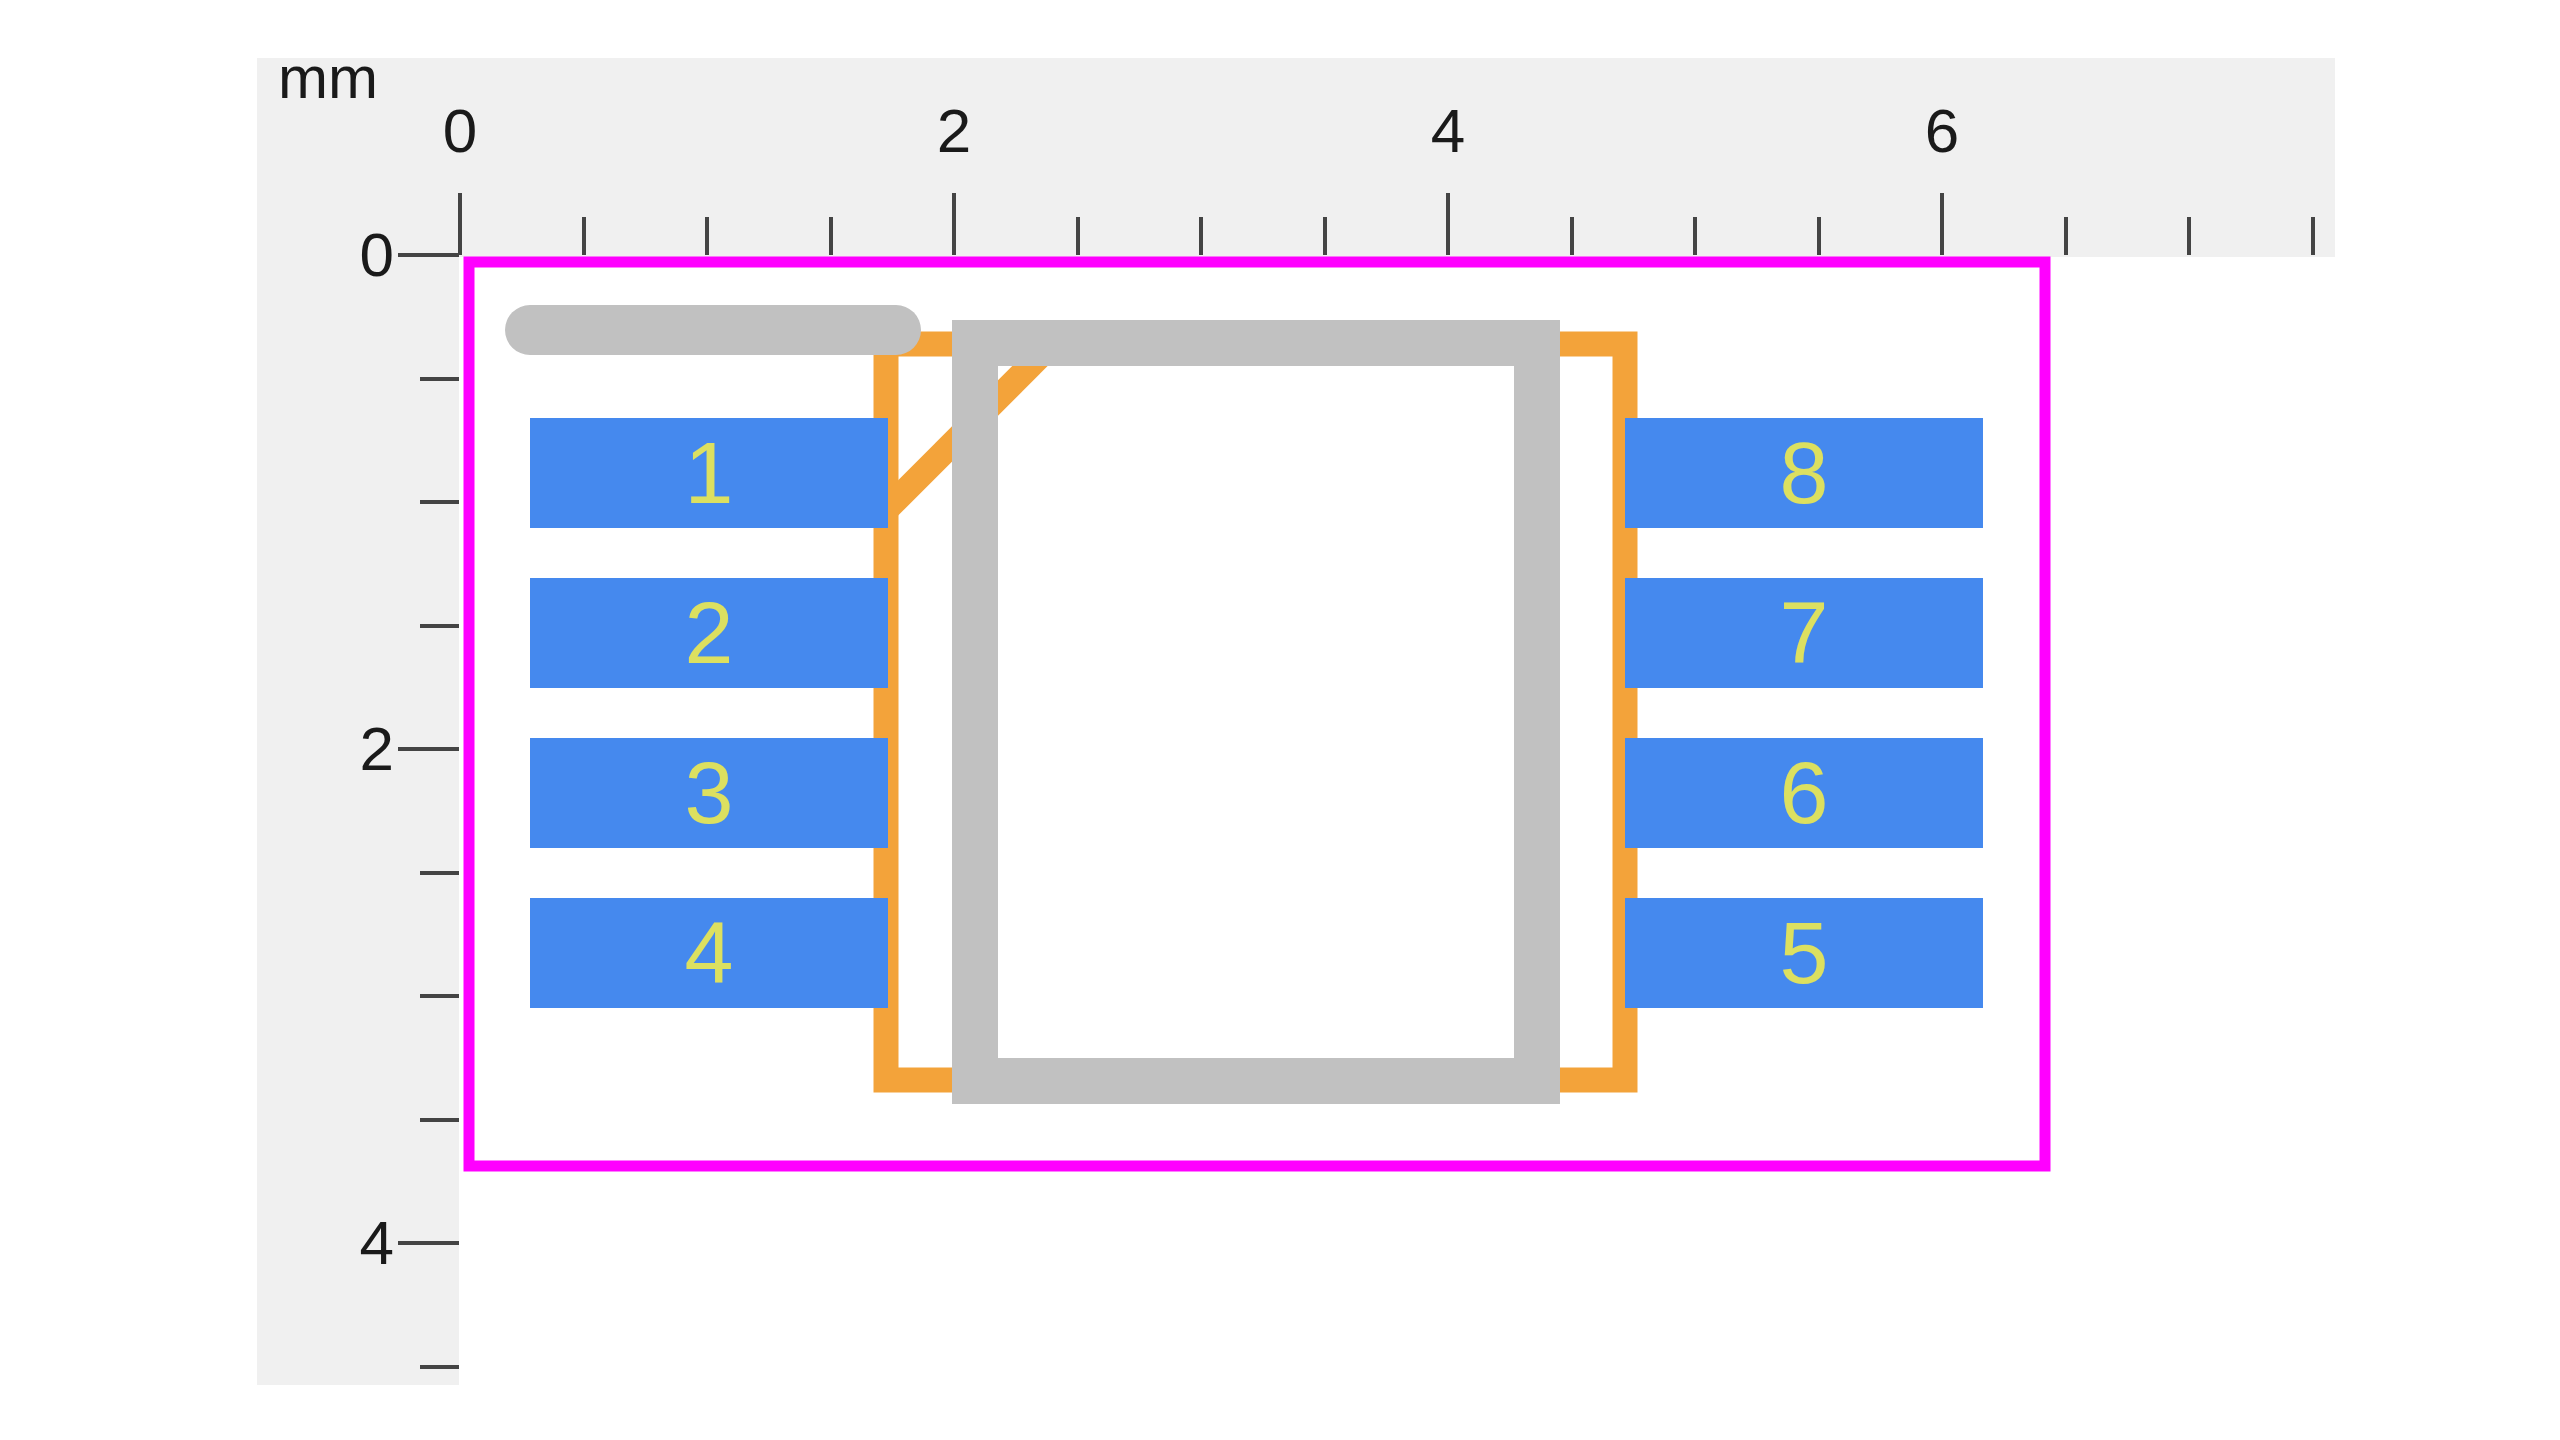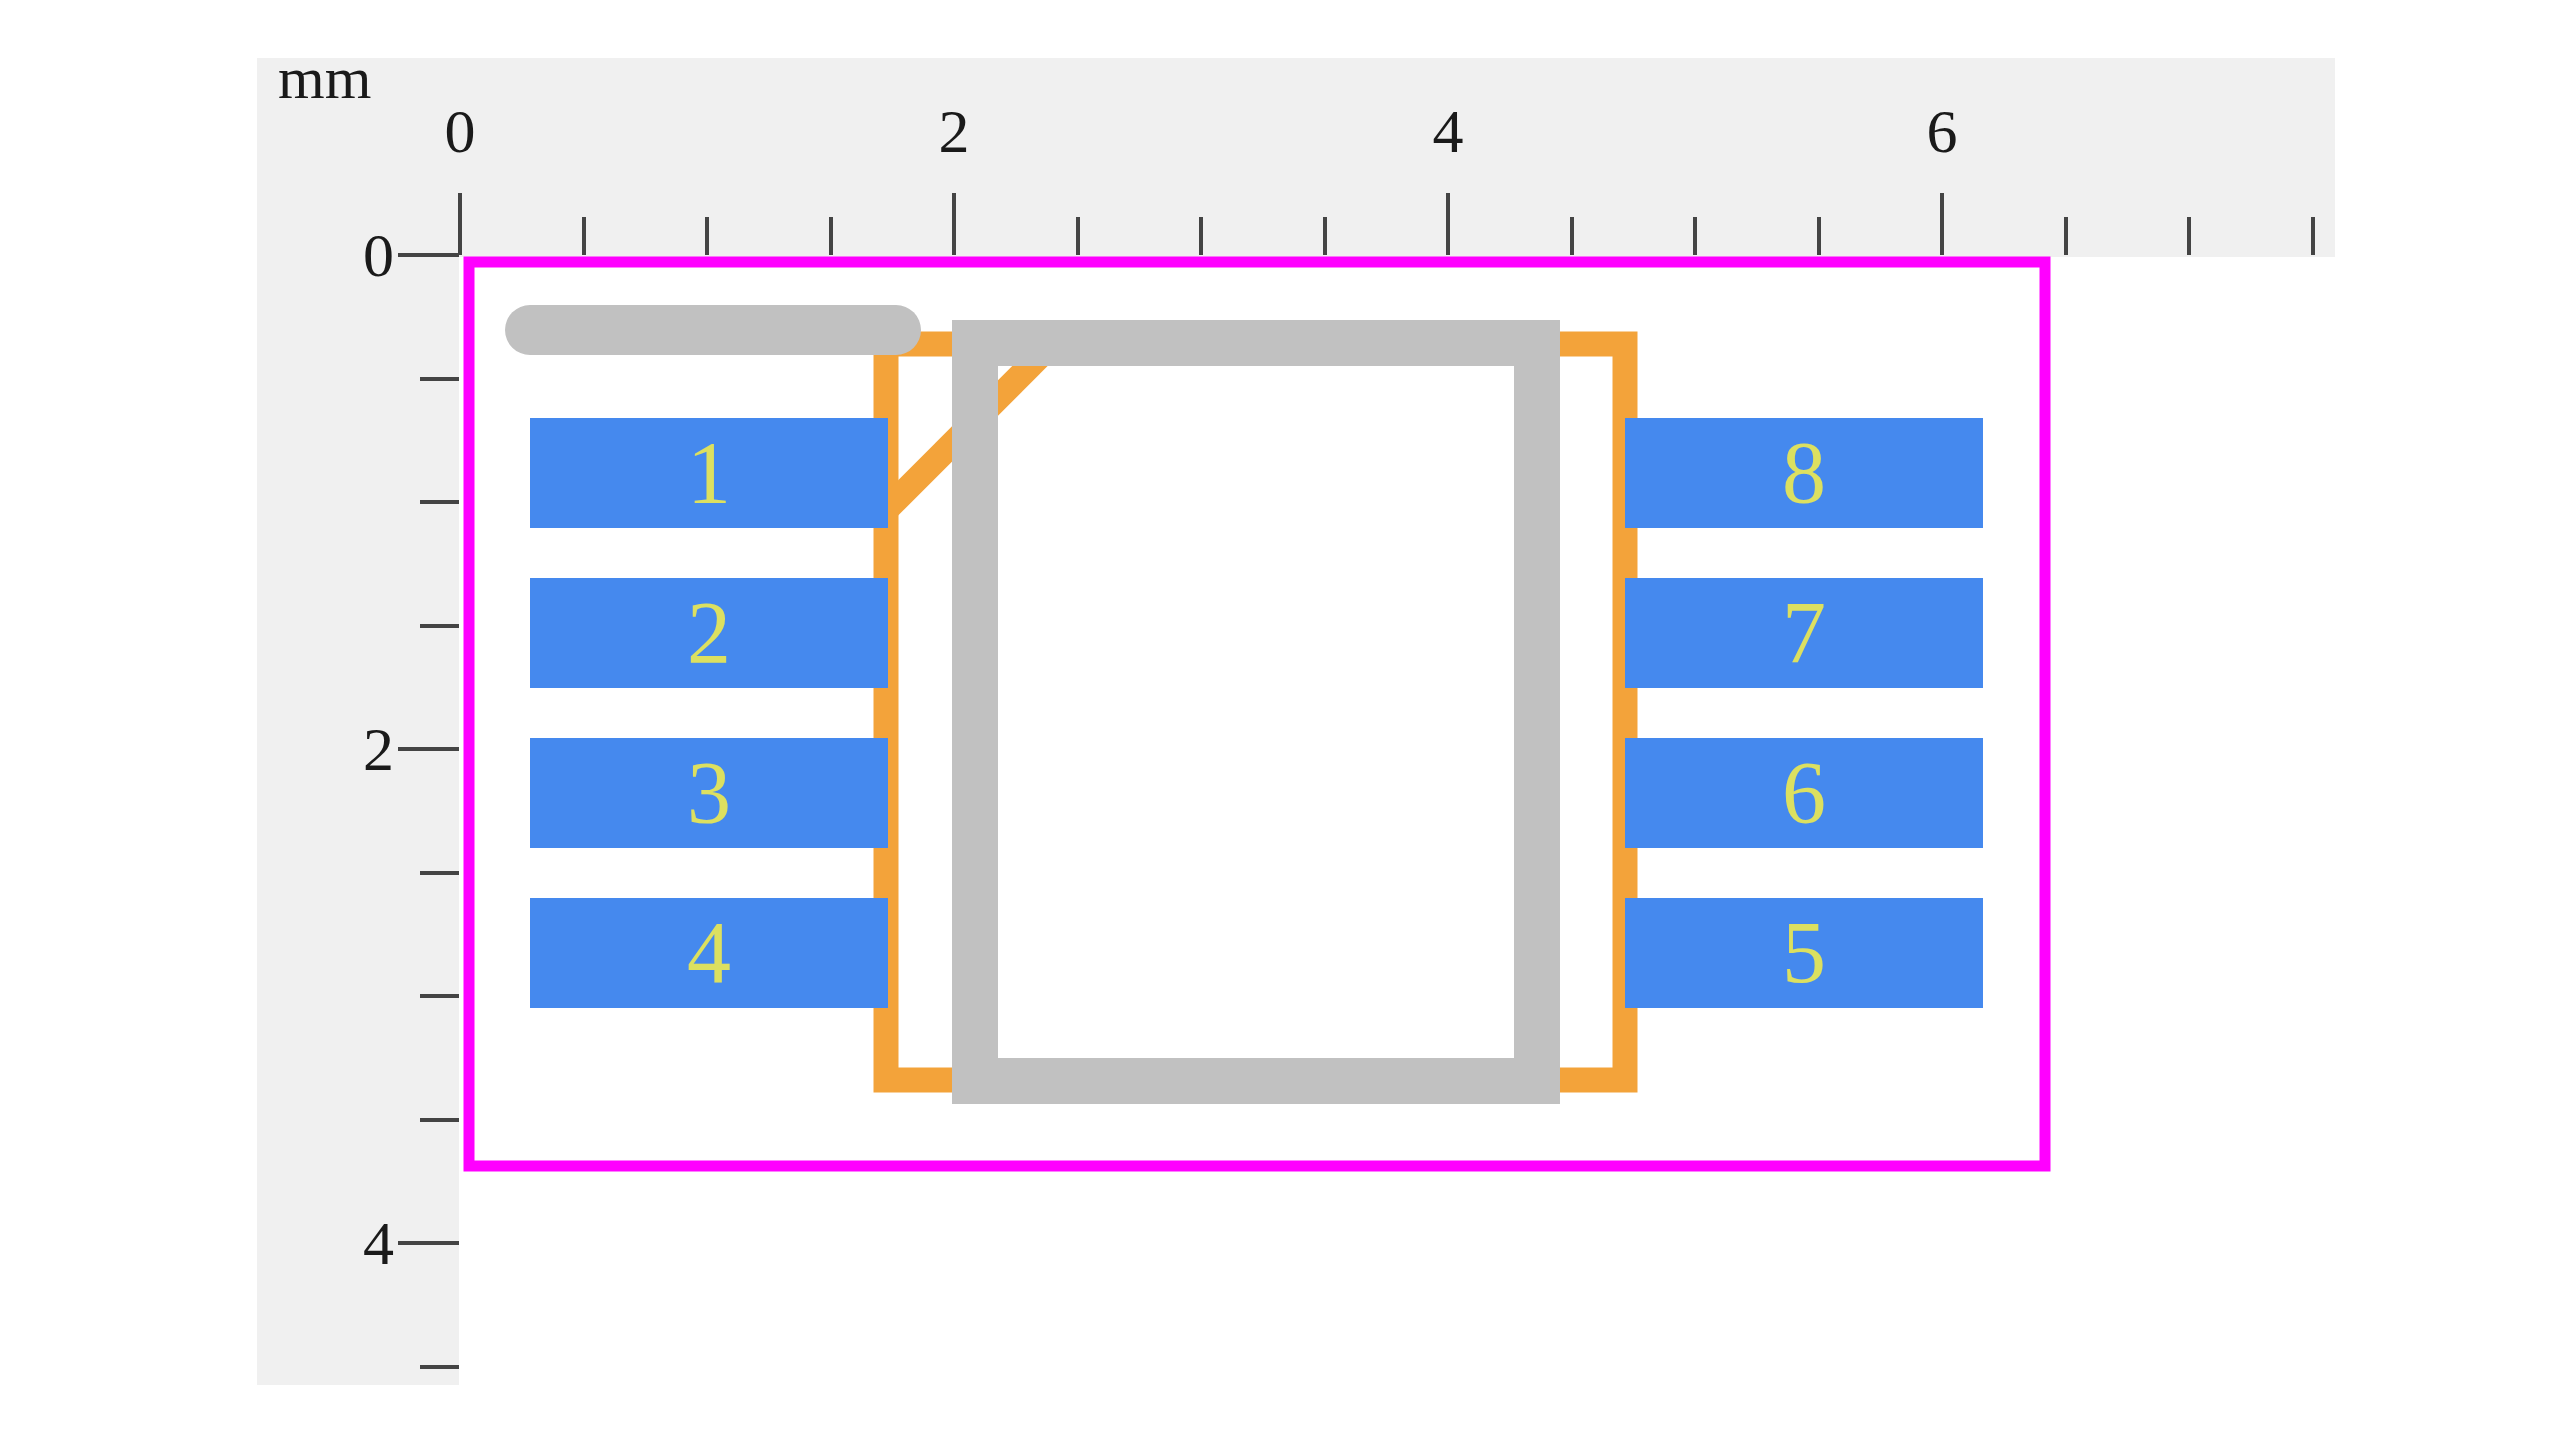--- a/index.html
+++ b/index.html
@@ -1,19 +1,19 @@
 <!DOCTYPE html>
 <html style="--canvas-bg: #ffffff; --ruler-bg: #f0f0f0; --tick-color: #444444; --label-color: #1a1a1a; --pad-color: #4589ee; --pad-number-color: #dce060; --silk-color: #f3a33a; --body-color: #c1c1c1; --courtyard-color: #ff00ff;"><head>
 <meta charset="utf-8">
 <style>
   html,body{margin:0;padding:0;background:#ffffff;}
   #stage{
     position:relative;width:2560px;height:1440px;overflow:hidden;
     background:var(--canvas-bg,#fff);
-    font-family:Liberation Serif, serif;
+    font-family:Liberation Sans, sans-serif;
   }
   .band{position:absolute;background:var(--ruler-bg);}
   #unit-label{
     position:absolute;left:278px;top:48px;
     font-size:60px;line-height:60px;color:var(--label-color);
   }
   .htick{position:absolute;width:4px;background:var(--tick-color);}
   .vtick{position:absolute;height:4px;background:var(--tick-color);}
   .hlabel{
     position:absolute;top:98px;width:120px;margin-left:-60px;text-align:center;

